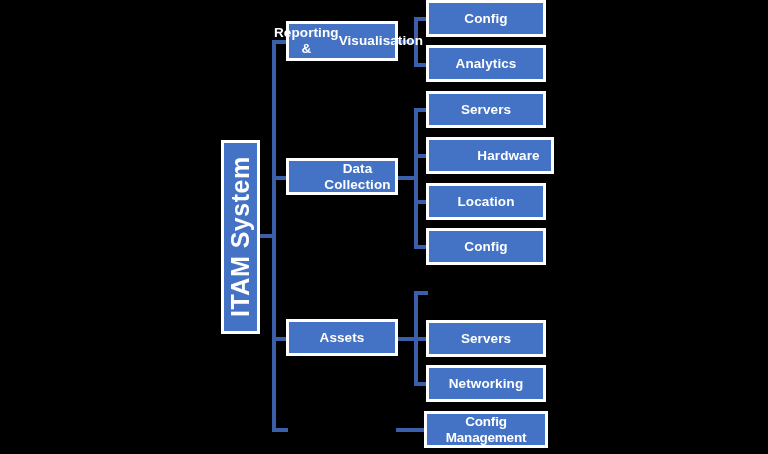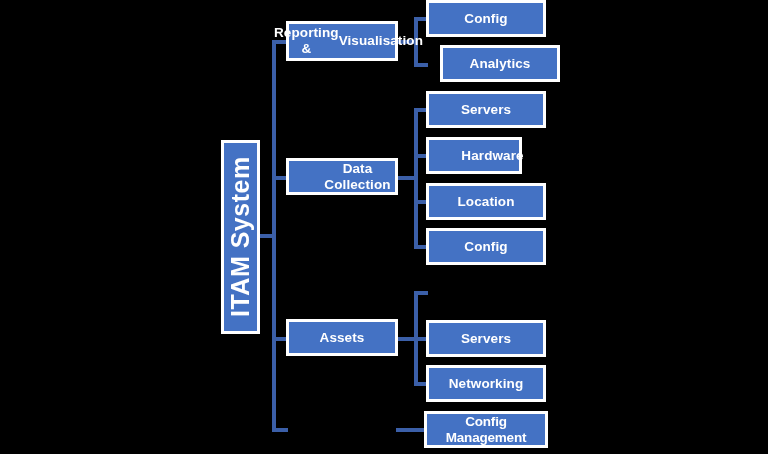--- a/index.html
+++ b/index.html
@@ -103,24 +103,24 @@
       <br>
     <span>Visualisation</span>
   </div>
 
   <div class="node level2" style="left:286px; top:158px; width:112px; height:37px;padding-left:31px;">Data Collection</div>
 
   <div class="node level2" style="left:286px; top:319px; width:112px; height:37px;">Assets</div>
 
 
   <div class="node level3" style="left:426px; top:0px; width:120px; height:37px;">Config</div>
-  <div class="node level3" style="left:426px; top:45px; width:120px; height:37px;margin-left:14px;">Analytics</div>
+  <div class="node level3" style="left:426px; top:45px; width:120px; height:37px;">Analytics</div>
 
   <div class="node level3" style="left:426px; top:91px; width:120px; height:37px;">Servers</div>
-  <div class="node level3" style="left:426px; top:137px; width:96px; height:37px;padding-left:37px;">Hardware</div>
+  <div class="node level3" style="left:426px; top:137px; width:128px; height:37px;padding-left:37px;">Hardware</div>
   <div class="node level3" style="left:426px; top:183px; width:120px; height:37px;">Location</div>
   <div class="node level3" style="left:426px; top:228px; width:120px; height:37px;">Config</div>
 
   <div class="node level3" style="left:426px; top:320px; width:120px; height:37px;">Servers</div>
   <div class="node level3" style="left:426px; top:365px; width:120px; height:37px;">Networking</div>
 
   <div class="node level3 tight" style="left:424px; top:411px; width:124px; height:37px;">Config Management</div>
 
 </div>
 

